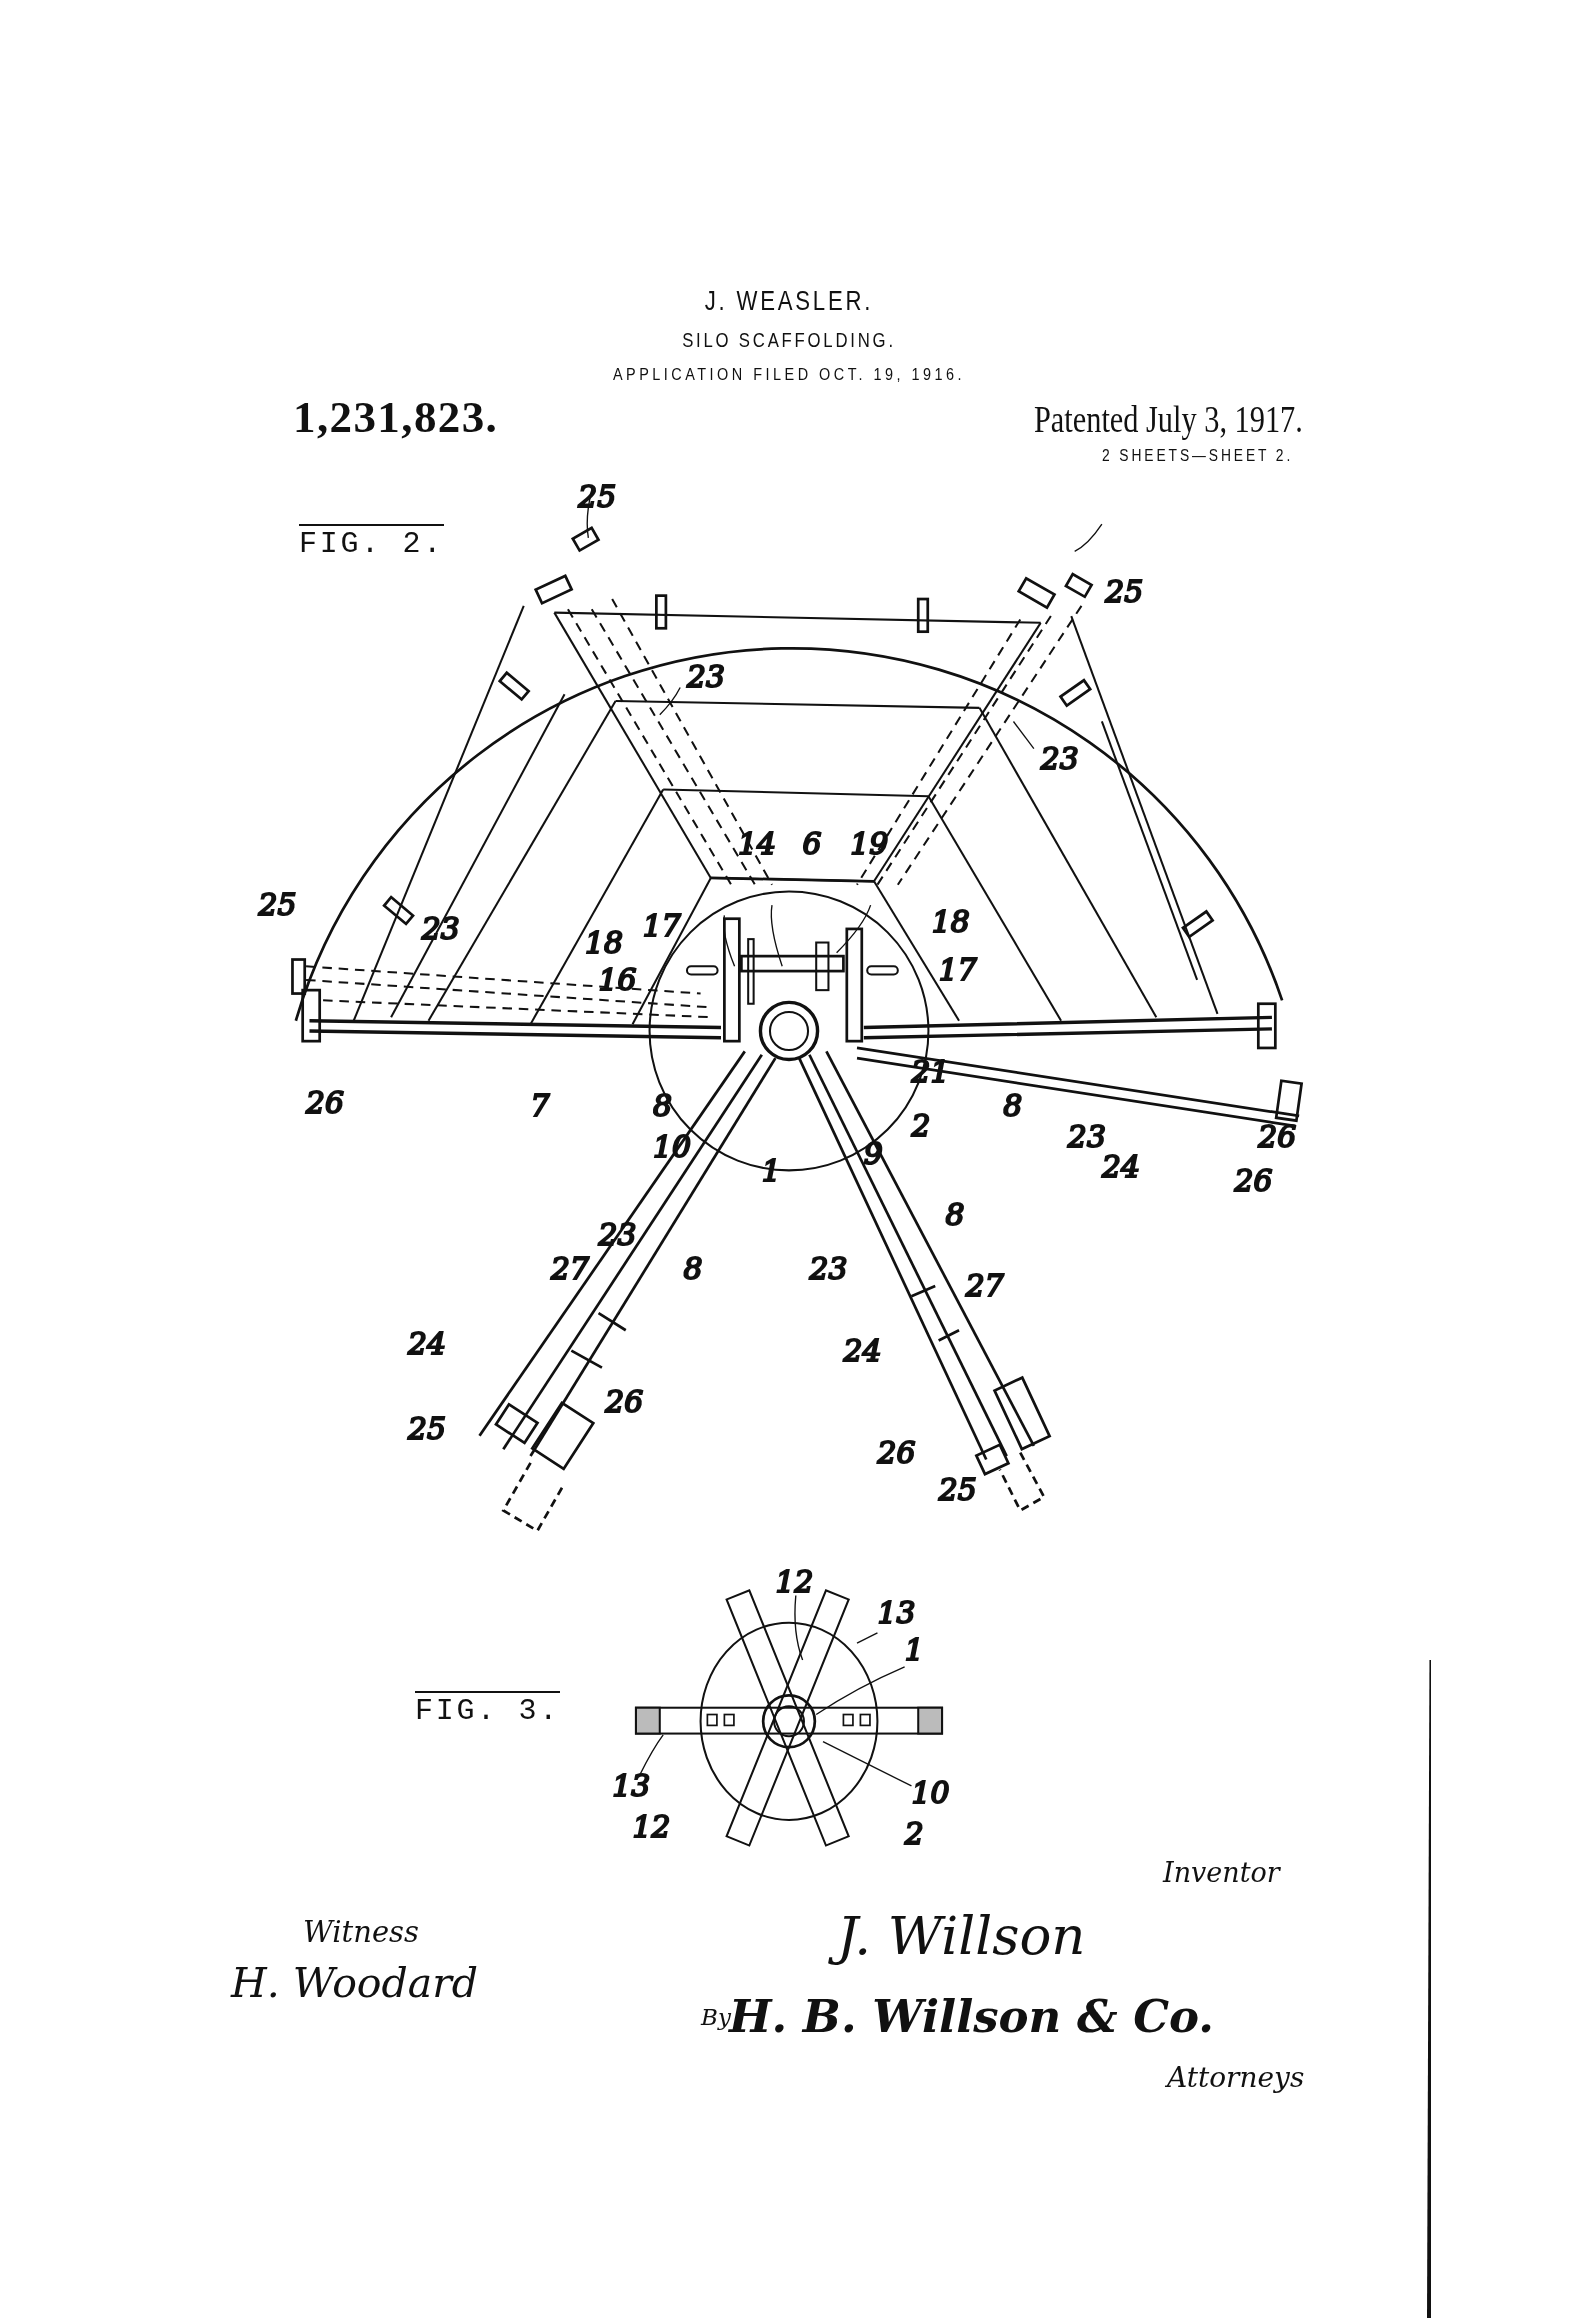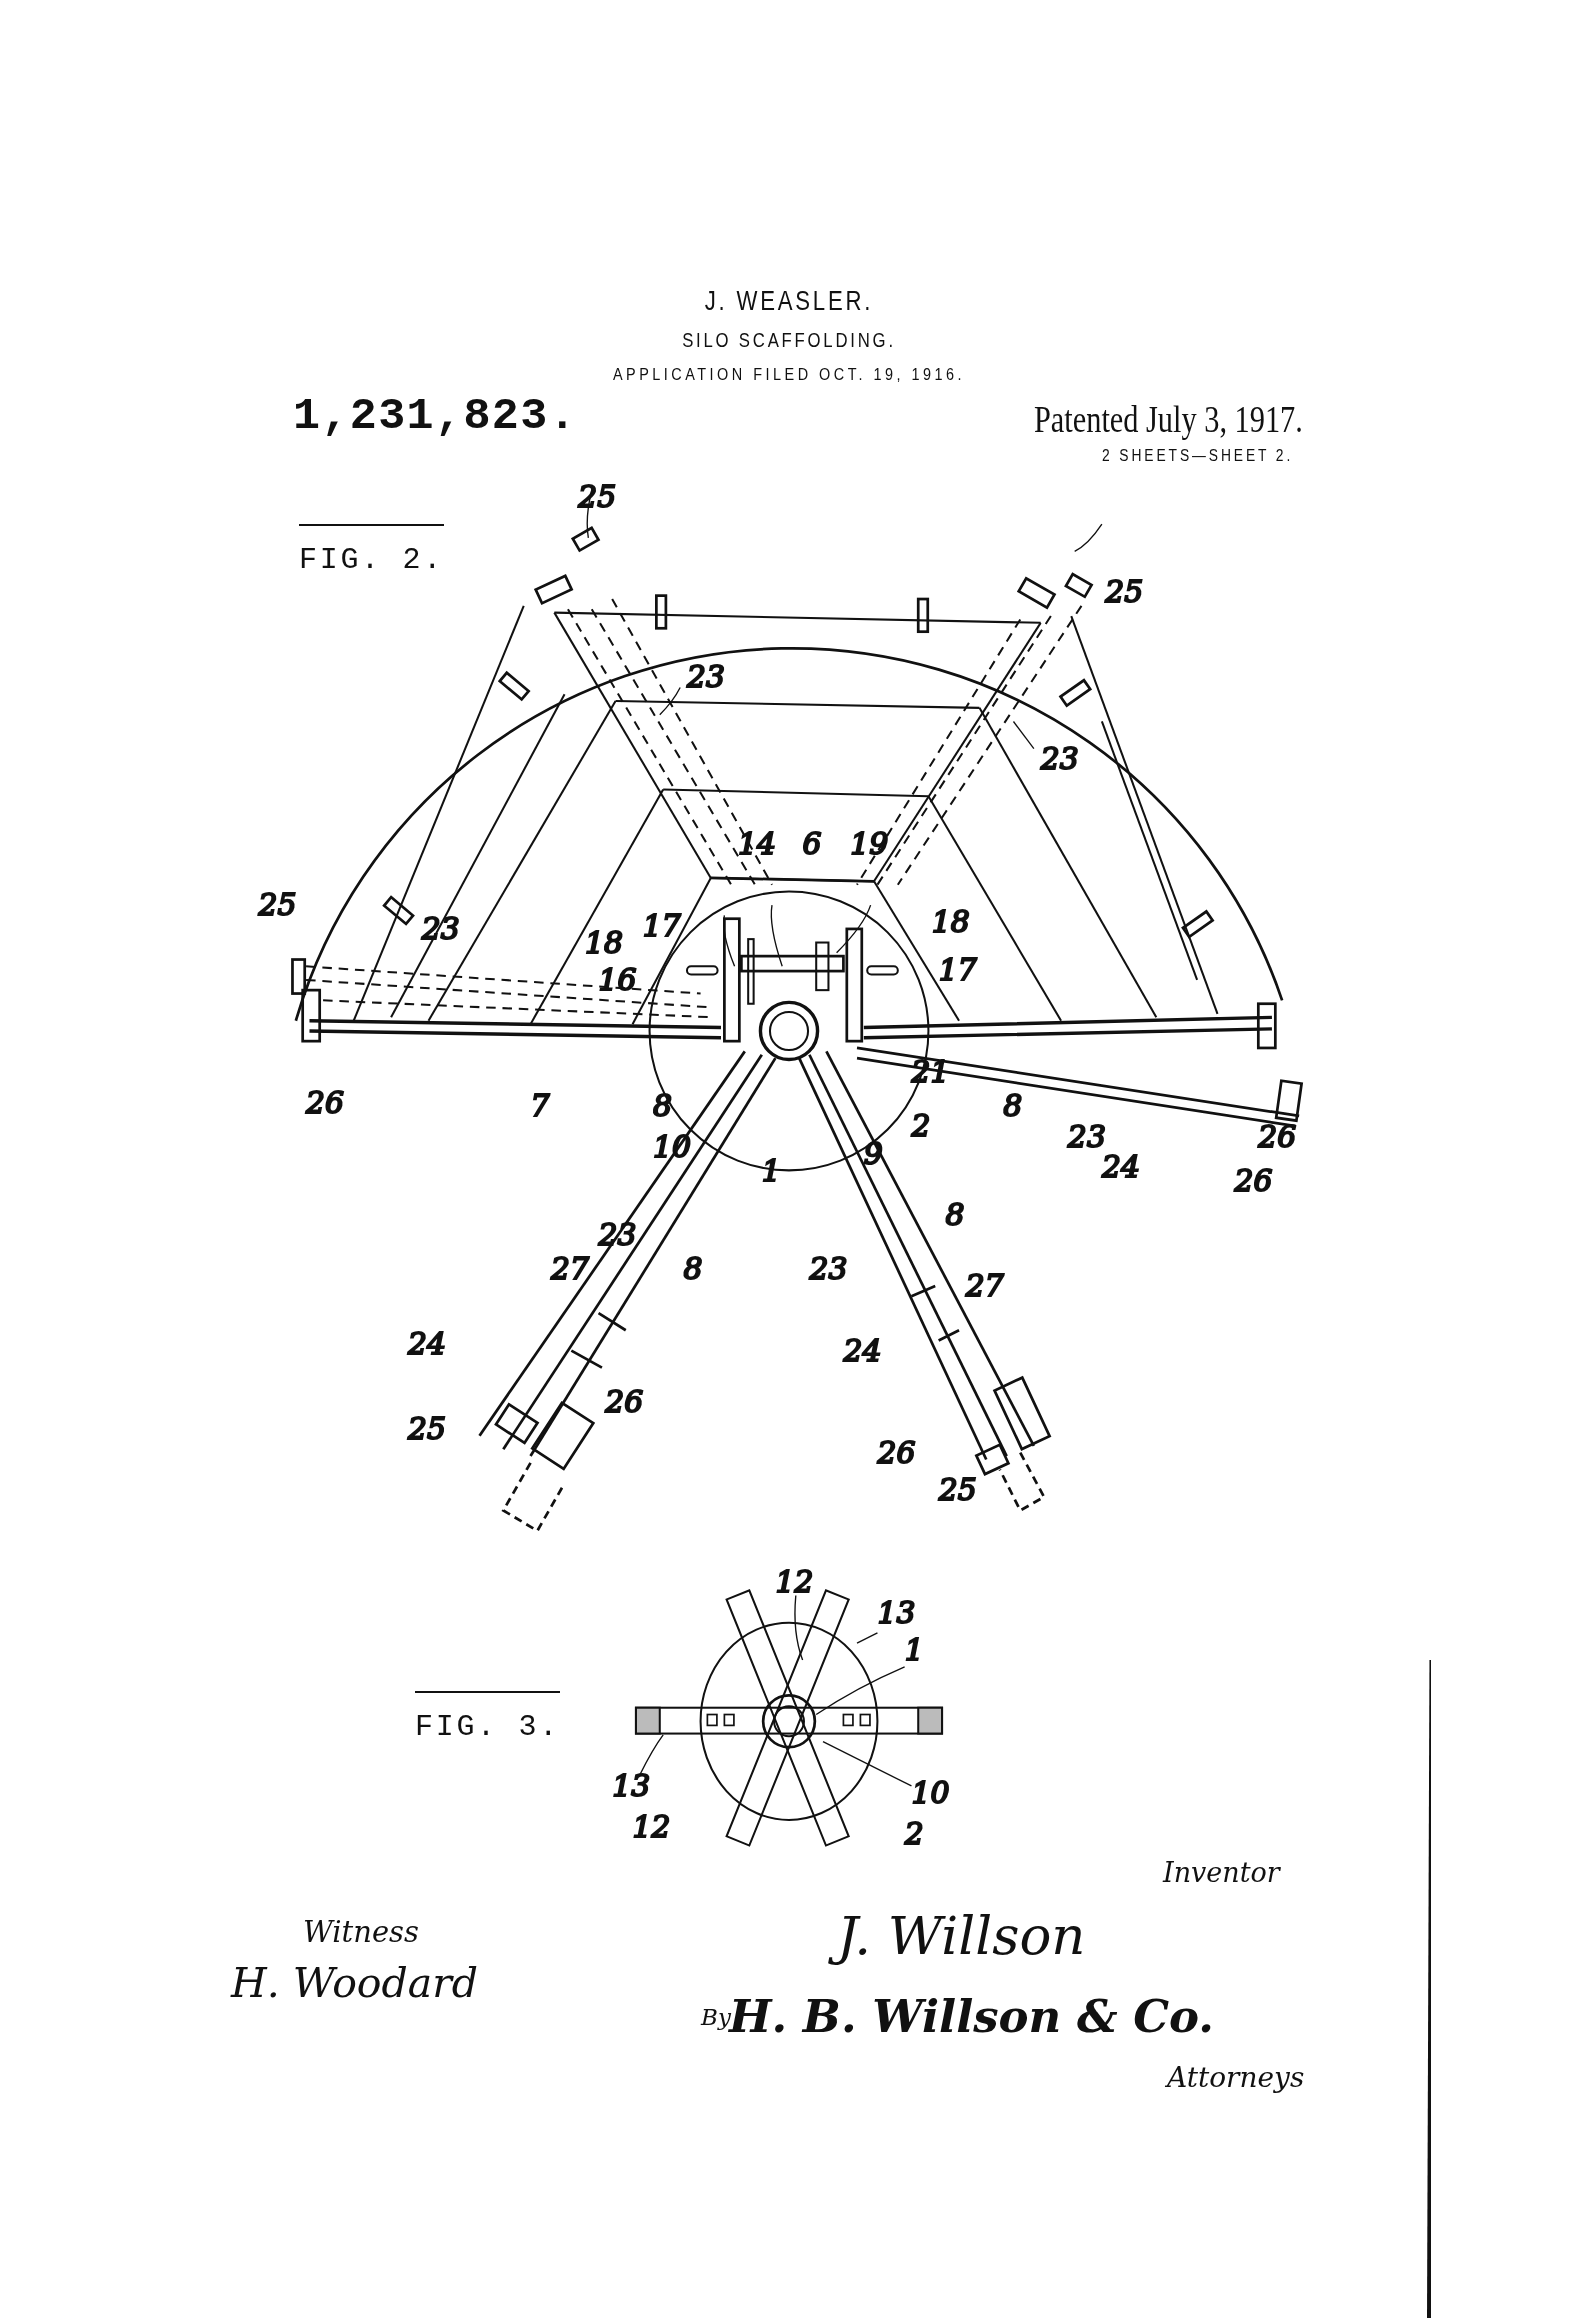--- a/index.html
+++ b/index.html
@@ -1,24 +1,24 @@
 <!DOCTYPE html>
 <html style="font-size:11px"><head>
 <meta charset="utf-8">
 <style>
   html, body { margin: 0; padding: 0; background: #ffffff; }
   body { width: 1578px; height: 2319px; position: relative; overflow: hidden; font-family: "Liberation Sans", sans-serif; color: #111; }
   .abs { position: absolute; }
   .hdr-name { left: 0; width: 1578px; top: 286px; text-align: center; font-family: "Liberation Sans", sans-serif; font-size: 27px; letter-spacing: 3.4px; transform: scaleX(0.82); transform-origin: 789px 0; }
   .hdr-title { left: 0; width: 1578px; top: 329px; text-align: center; font-size: 20.4px; letter-spacing: 3.4px; transform: scaleX(0.82); transform-origin: 789px 0; }
   .hdr-filed { left: 0; width: 1578px; top: 365px; text-align: center; font-size: 17px; letter-spacing: 4.1px; transform: scaleX(0.85); transform-origin: 789px 0; }
-  .patno { left: 293px; top: 391px; font-family: Liberation Mono, monospace; font-size: 45px; font-weight: bold; letter-spacing: 1.4px; text-align: center; }
+  .patno { left: 293px; top: 391px; font-family: Liberation Serif, serif; font-size: 45px; font-weight: bold; letter-spacing: 1.4px; text-align: center; }
   .patdate { left: 1034px; top: 398px; font-family: "Liberation Serif", serif; font-size: 37px; transform: scaleX(0.82); transform-origin: 0 0; white-space: nowrap; }
   .sheets { left: 1102px; top: 446px; font-size: 16.3px; letter-spacing: 3.4px; transform: scaleX(0.85); transform-origin: 0 0; white-space: nowrap; }
-  .figlabel { font-family: "Liberation Mono", monospace; font-size: 30px; letter-spacing: 2.7px; border-top: 2.7px solid #111; padding-top: 17px; }
+  .figlabel { font-family: "Liberation Mono", monospace; font-size: 30px; letter-spacing: 2.7px; border-top: 2.7px solid #111; padding-top: 1px; }
   .fig2 { left: 299px; top: 524px; }
   .fig3 { left: 415px; top: 1691px; }
   .script { font-family: "DejaVu Serif", serif; font-style: italic; }
   .inventor-label { left: 1163px; top: 1857px; font-size: 27px; font-family: "DejaVu Serif", serif; }
   .inventor-sig { left: 837px; top: 1905px; font-size: 53px; }
   .witness-label { left: 276px; top: 1915px; font-size: 29px; font-family: "DejaVu Serif", serif; margin-left: 27px; }
   .witness-sig { left: 231px; top: 1959px; font-size: 41px; }
   .by-label { left: 701px; top: 2004px; font-size: 23px; font-family: "DejaVu Serif", serif; }
   .attorney-sig { left: 729px; top: 1990px; font-size: 45px; font-weight: bold; }
   .attorneys-label { left: 1167px; top: 2061px; font-size: 28px; font-family: "DejaVu Serif", serif; text-align: center; }

